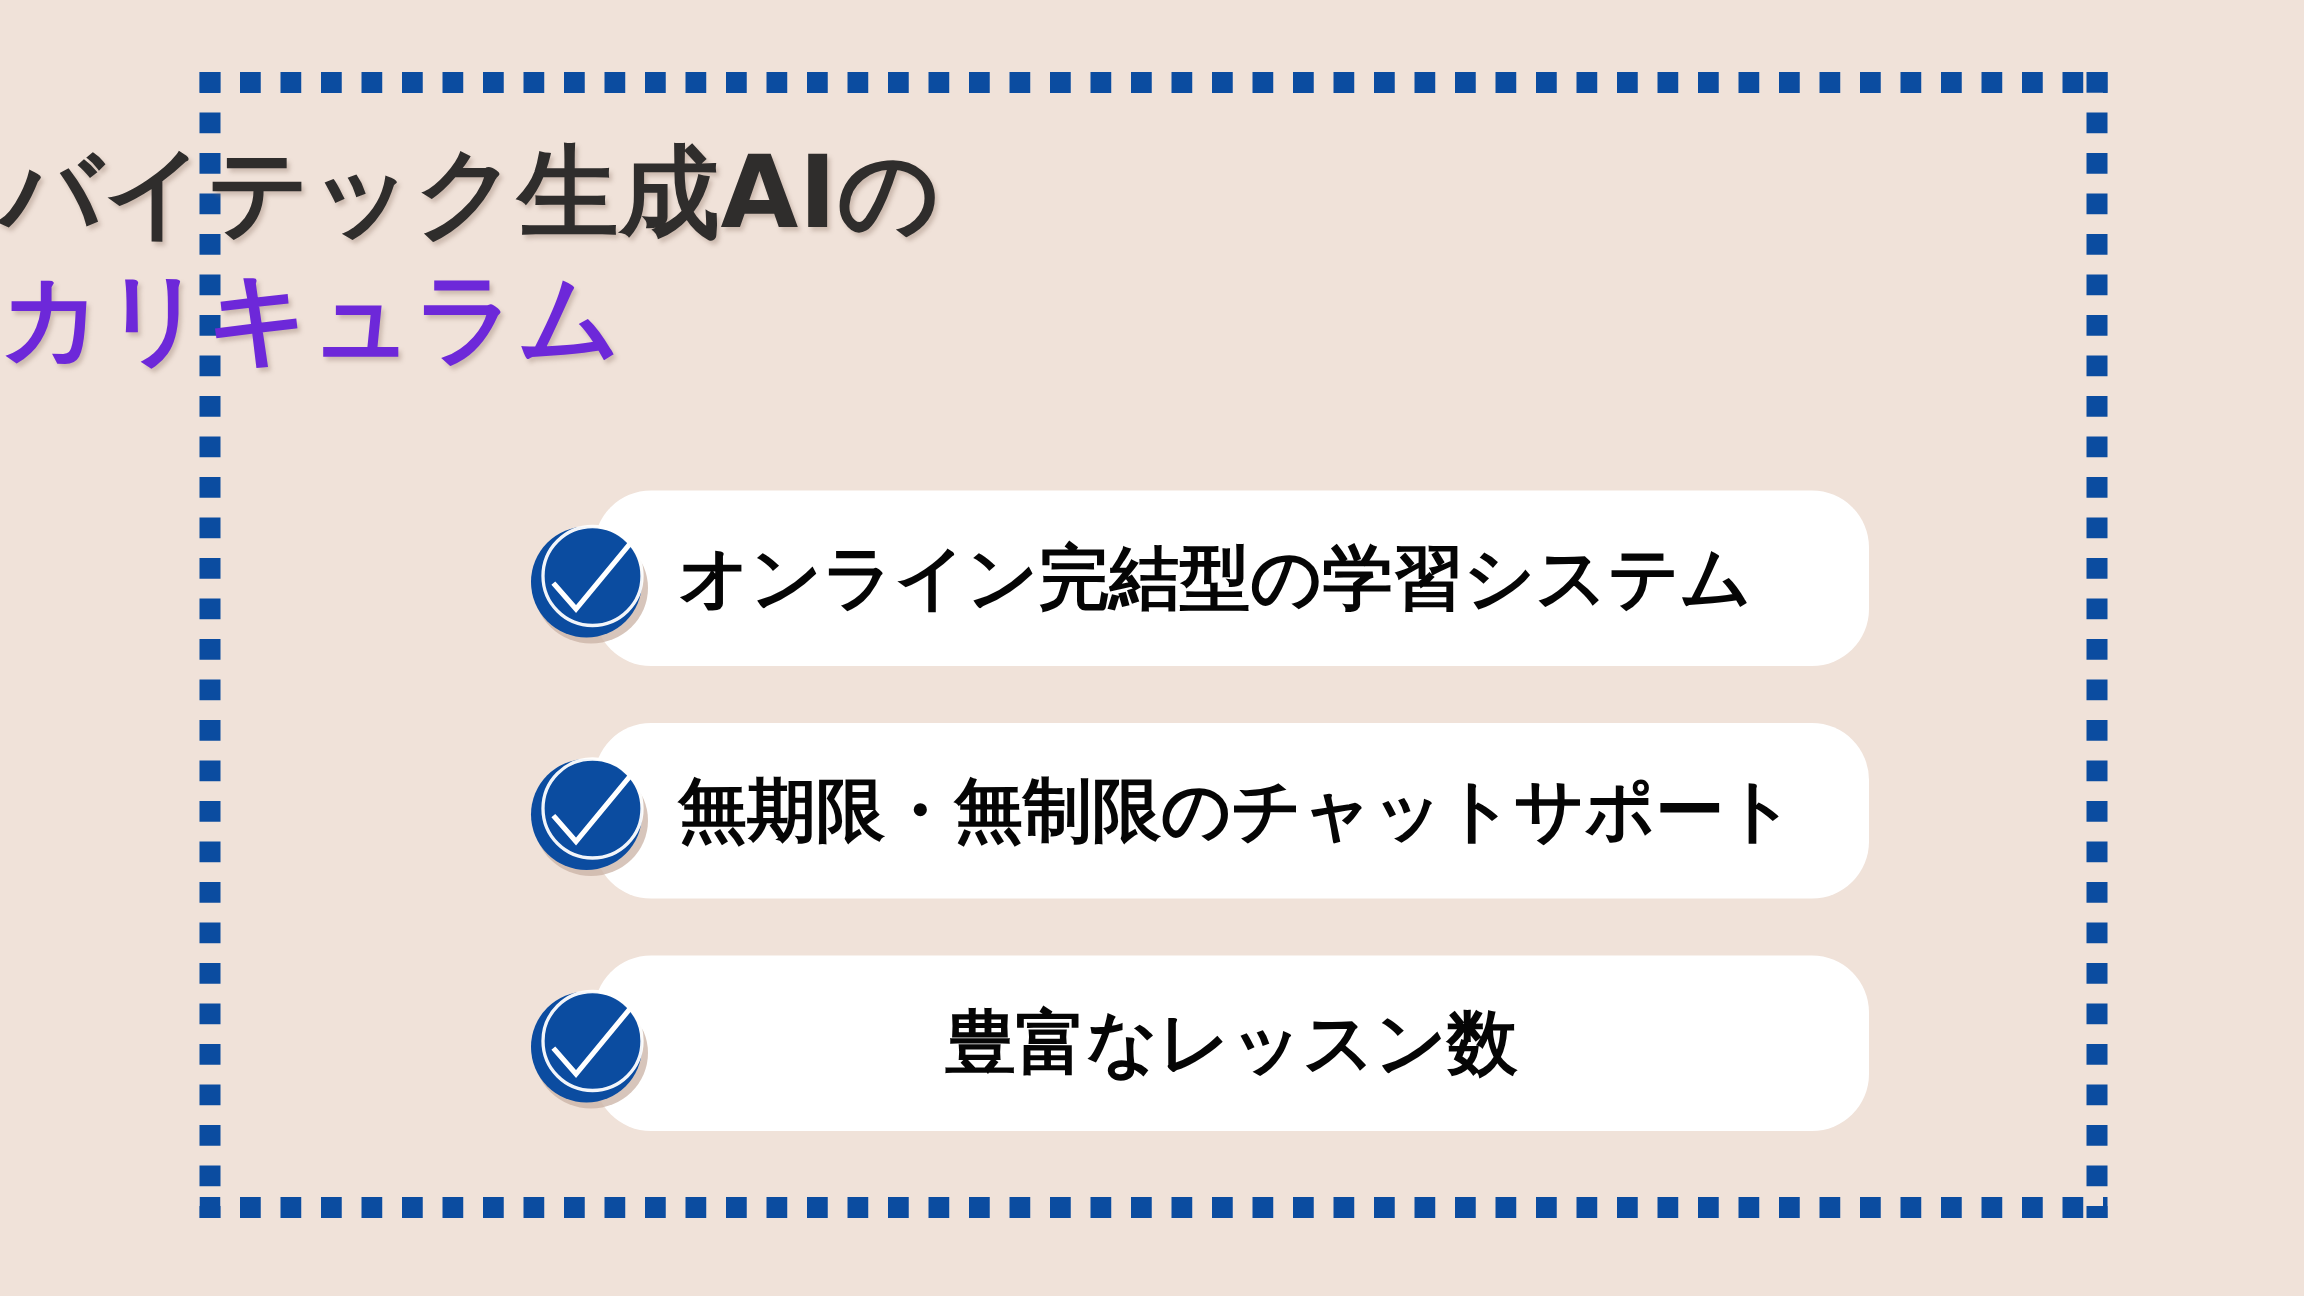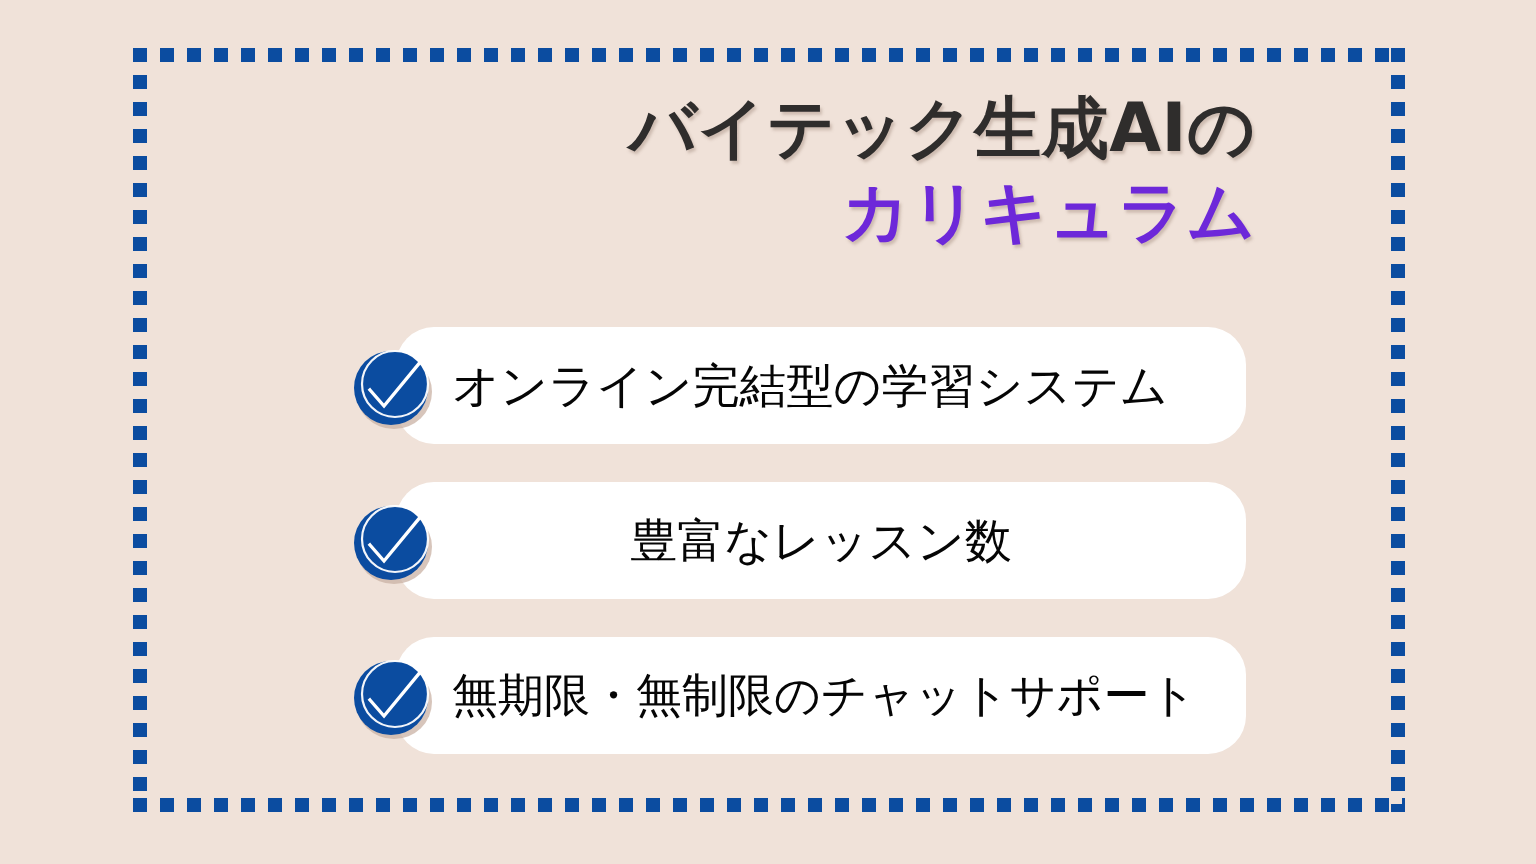--- a/index.html
+++ b/index.html
@@ -58,21 +58,21 @@
   }
   .dash-left { left: 0; }
   .dash-right { right: 0; }
 
   
   .title-block {
     position: absolute;
     left: 0;
     top: 86px;
     width: 1256px;
-    text-align: right;
+    text-align: left;
   }
   .title-line {
     display: block;
     font-family: "DejaVu Sans", "Liberation Sans", sans-serif;
     font-weight: 700;
     font-size: 67px;
     line-height: 84px;
     letter-spacing: 0.5px;
     color: #2F2D2C;
     text-shadow: 2px 3px 3px rgba(140,115,100,0.35);
@@ -103,21 +103,21 @@
     border-radius: 38px;
     box-sizing: border-box;
     display: flex;
     align-items: center;
   }
   .feature-card.align-left  { justify-content: flex-start; padding-left: 56px; }
   .feature-card.align-center{ justify-content: center; }
 
   .feature-text {
     font-family: "DejaVu Sans", "Liberation Sans", sans-serif;
-    font-weight: 400;
+    font-weight: 700;
     font-size: 47px;
     line-height: 1.1;
     color: #050505;
     white-space: nowrap;
   }
   .feature-row.row-3 .feature-text { font-size: 46px; }
 
   
   .check-icon {
     position: absolute;
@@ -155,37 +155,37 @@
       <span class="check-icon">
         <svg viewBox="0 0 84 84" xmlns="http://www.w3.org/2000/svg">
           <ellipse cx="44" cy="46" rx="38" ry="37" fill="#C9B2A4" opacity="0.75"></ellipse>
           <circle cx="41" cy="42" r="37" fill="#0B4CA0"></circle>
           <circle cx="45" cy="38" r="33" fill="#0B4CA0" stroke="#FFFFFF" stroke-width="2.2" opacity="0.95"></circle>
           <path d="M20 44 L34 60 L72 14" fill="none" stroke="#FFFFFF" stroke-width="3.4" stroke-linecap="square" stroke-linejoin="miter"></path>
         </svg>
       </span>
     </div>
 
-    <div class="feature-row row-2">
-      <div class="feature-card align-center" style="background: rgb(255, 255, 255);">
-        <span class="feature-text">豊富なレッスン数</span>
+    <div class="feature-row row-3">
+      <div class="feature-card align-left" style="background: rgb(255, 255, 255);">
+        <span class="feature-text">無期限・無制限のチャットサポート</span>
       </div>
       <span class="check-icon">
         <svg viewBox="0 0 84 84" xmlns="http://www.w3.org/2000/svg">
           <ellipse cx="44" cy="46" rx="38" ry="37" fill="#C9B2A4" opacity="0.75"></ellipse>
           <circle cx="41" cy="42" r="37" fill="#0B4CA0"></circle>
           <circle cx="45" cy="38" r="33" fill="#0B4CA0" stroke="#FFFFFF" stroke-width="2.2" opacity="0.95"></circle>
           <path d="M20 44 L34 60 L72 14" fill="none" stroke="#FFFFFF" stroke-width="3.4" stroke-linecap="square" stroke-linejoin="miter"></path>
         </svg>
       </span>
     </div>
 
-    <div class="feature-row row-3">
-      <div class="feature-card align-left" style="background: rgb(255, 255, 255);">
-        <span class="feature-text">無期限・無制限のチャットサポート</span>
+    <div class="feature-row row-2">
+      <div class="feature-card align-center" style="background: rgb(255, 255, 255);">
+        <span class="feature-text">豊富なレッスン数</span>
       </div>
       <span class="check-icon">
         <svg viewBox="0 0 84 84" xmlns="http://www.w3.org/2000/svg">
           <ellipse cx="44" cy="46" rx="38" ry="37" fill="#C9B2A4" opacity="0.75"></ellipse>
           <circle cx="41" cy="42" r="37" fill="#0B4CA0"></circle>
           <circle cx="45" cy="38" r="33" fill="#0B4CA0" stroke="#FFFFFF" stroke-width="2.2" opacity="0.95"></circle>
           <path d="M20 44 L34 60 L72 14" fill="none" stroke="#FFFFFF" stroke-width="3.4" stroke-linecap="square" stroke-linejoin="miter"></path>
         </svg>
       </span>
     </div>

